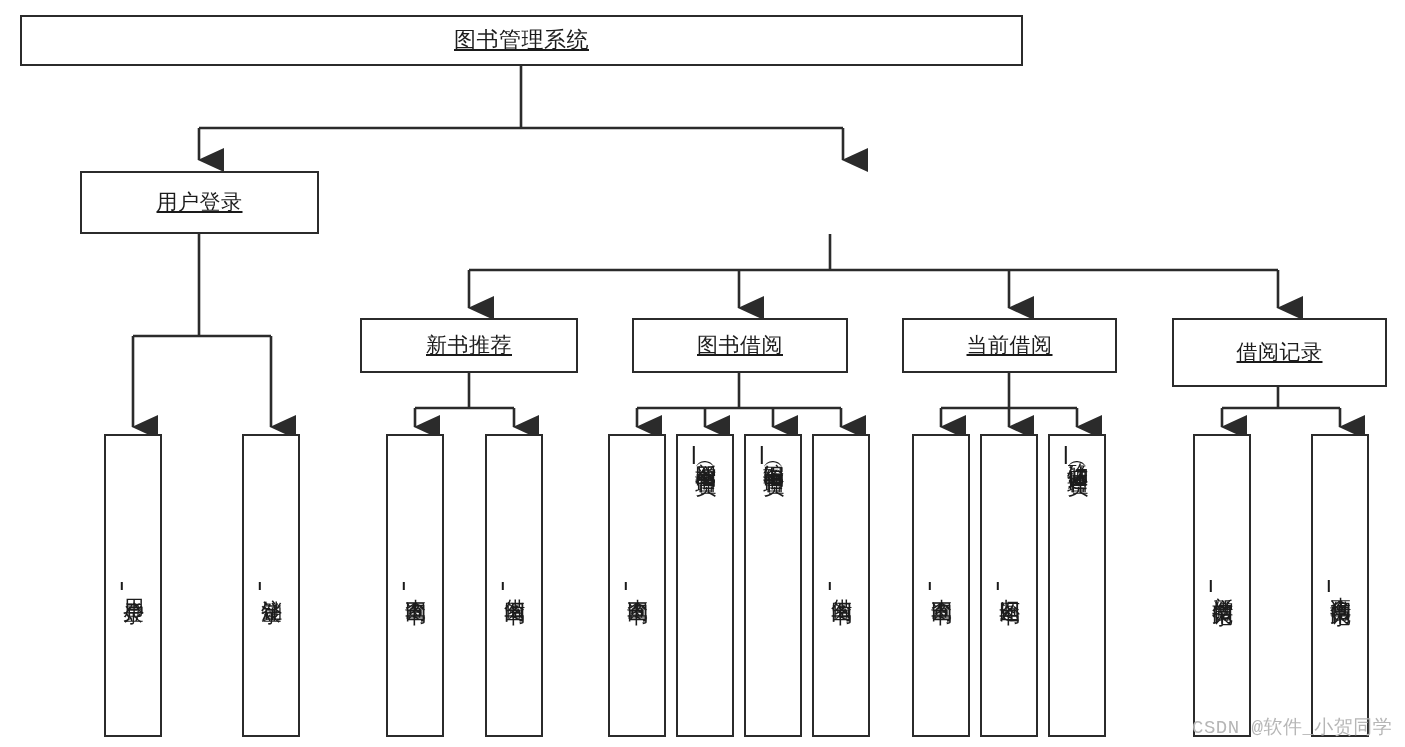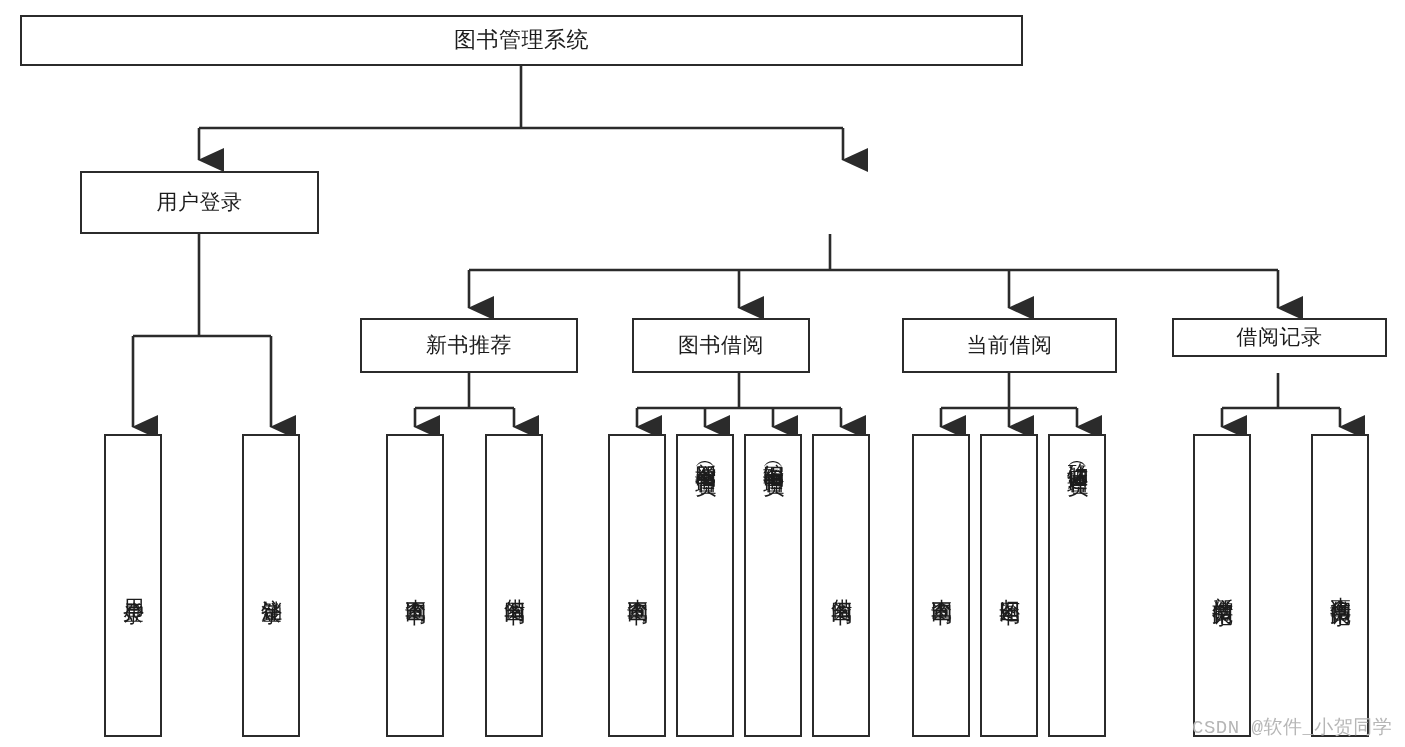--- a/index.html
+++ b/index.html
@@ -22,20 +22,21 @@
   }
   .node{
     position:absolute;
     box-sizing:border-box;
     background:#ffffff;
     border:2.5px solid #2b2b2b;
     display:flex;
     align-items:center;
     justify-content:center;
     z-index:2;
+    text-decoration:underline;
   }
   .node .lbl{
     font-size:21px;
     line-height:1.1;
     letter-spacing:0.5px;
     color:#1c1c1c;
     white-space:nowrap;
   }
   
   .node.root .lbl{font-size:22px;}
@@ -129,29 +130,29 @@
 
   <div class="node" style="left:80px;top:171px;width:239px;height:63px;">
     <span class="lbl">用户登录</span>
   </div>
 
 
   <div class="node" style="left:360px;top:318px;width:218px;height:55px;">
     <span class="lbl">新书推荐</span>
   </div>
 
-  <div class="node" style="left:632px;top:318px;width:178px;height:55px;">
+  <div class="node" style="left:632px;top:318px;width:216px;height:55px;">
     <span class="lbl">图书借阅</span>
   </div>
 
   <div class="node" style="left:902px;top:318px;width:215px;height:55px;">
     <span class="lbl">当前借阅</span>
   </div>
 
-  <div class="node" style="left:1172px;top:318px;width:215px;height:39px;">
+  <div class="node" style="left:1172px;top:318px;width:215px;height:69px;">
     <span class="lbl">借阅记录</span>
   </div>
 
   <div class="node vert mid" style="left:104px;top:434px;width:58px;height:303px;">
     <span class="lbl">用户登录</span>
   </div>
 
   <div class="node vert mid" style="left:242px;top:434px;width:58px;height:303px;">
     <span class="lbl">注销登录</span>
   </div>

